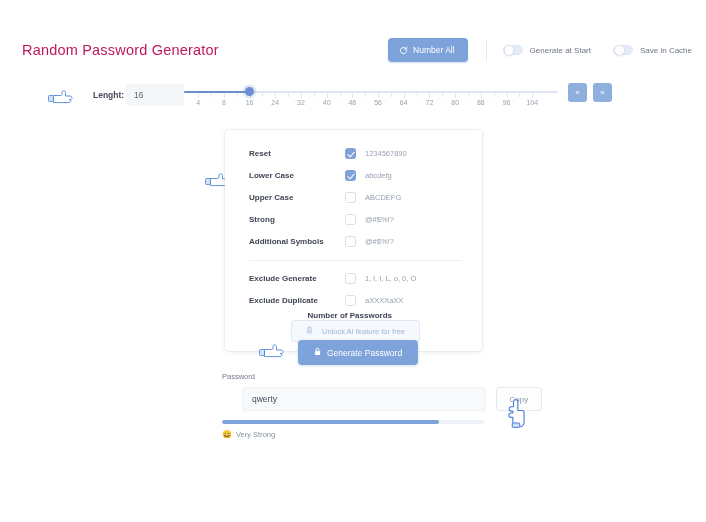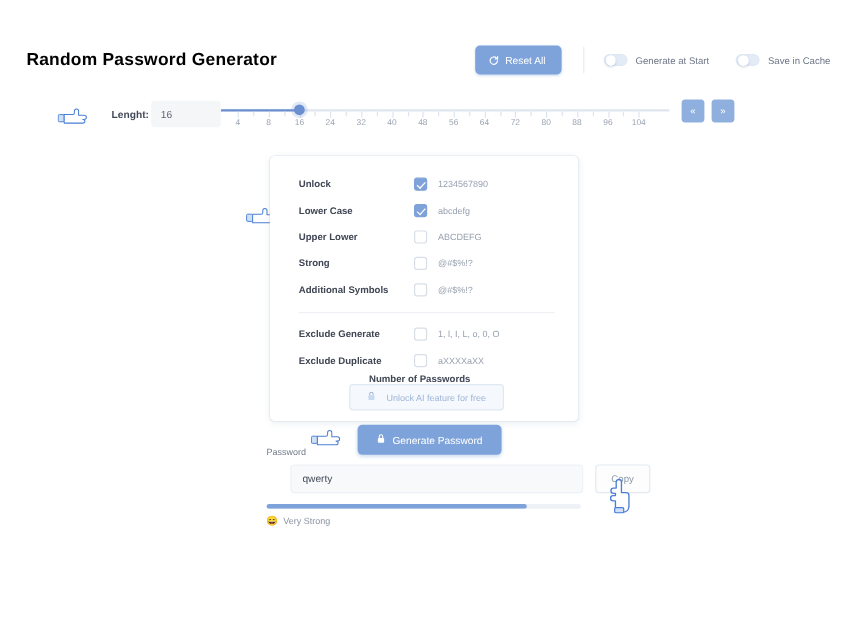--- a/index.html
+++ b/index.html
@@ -11,22 +11,22 @@
   }
   .page { position: relative; width: 706px; height: 522px; background: #fff; }
 
   
   .header {
     position: absolute; left: 0; top: 28px; width: 706px; height: 44px;
     display: flex; align-items: center;
   }
   .app-title {
     margin-left: 22px;
-    font-size: 14.5px; font-weight: 700; letter-spacing: .2px;
-    color: #000000; white-space: nowrap;
+    font-size: 14.5px; font-weight: 400; letter-spacing: .2px;
+    color: #be185d; white-space: nowrap;
   }
   .header-right {
     margin-left: auto; margin-right: 14px;
     display: flex; align-items: center; gap: 0;
   }
   .reset-btn {
     display: inline-flex; align-items: center; gap: 5px;
     background: #7ea3db; color: #ffffff;
     border: none; border-radius: 4px;
     font-size: 8.5px; font-family: "Liberation Sans", sans-serif;
@@ -131,21 +131,21 @@
   .card-sep { height: 1px; background: #edf0f5; margin: 8px 0 6px 0; }
   .unlock-btn {
     display: inline-flex; align-items: center; gap: 9px;
     background: #f5f8fc; border: 1px solid #e0e8f3; border-radius: 3px;
     color: #9fb6d8; font-size: 7.5px; padding: 5px 14px;
     cursor: pointer; font-family: "Liberation Sans", sans-serif;
     white-space: nowrap; margin-left: 0;
   }
 
   
-  .generate-wrap { position: absolute; left: 0; top: 354px; width: 706px; height: 25px; }
+  .generate-wrap { position: absolute; left: 0; top: 340px; width: 706px; height: 25px; }
   .generate-btn {
     position: absolute; left: 298px; top: 0;
     display: inline-flex; align-items: center; justify-content: center; gap: 6px;
     background: #7ea3db; color: #fff; border: none; border-radius: 4px;
     font-size: 8.5px; padding: 7px 16px; cursor: pointer;
     font-family: "Liberation Sans", sans-serif; white-space: nowrap;
     box-shadow: 0 1px 3px rgba(110,150,210,.3);
   }
 
   
@@ -188,21 +188,21 @@
     <div class="app-title">Random Password Generator</div>
 
     <div class="header-right">
       <button class="reset-btn">
         <span class="ico">
           <svg viewBox="0 0 16 16" fill="none" stroke="#ffffff" stroke-width="1.7" stroke-linecap="round">
             <path d="M13.5 8a5.5 5.5 0 1 1-1.7-3.9"></path>
             <path d="M13.6 2.2v3.3h-3.3"></path>
           </svg>
         </span>
-        <span>Reset All</span>
+        <span>Number All</span>
       </button>
 
       <div class="divider-v"></div>
 
       <div class="toggle-group">
         <div class="switch">
           <div class="knob"></div>
         </div>
         <span class="switch-label">Generate at Start</span>
       </div>
@@ -286,31 +286,31 @@
   <div class="hand-right hand" style="left:205px; top:172px;">
     <svg viewBox="0 0 52 34">
       <rect x="1" y="12" width="10" height="12" rx="2" fill="#cfe0f7" stroke="#4b7fd6" stroke-width="1.6"></rect>
       <path d="M11 12h14c2 0 3-1 3-3v-3c0-2 1.5-3.5 3.5-3.5S35 4 35 6v7h9c2.5 0 4 1.6 4 3.6s-1.5 3.6-4 3.6h-2c2.2 0 3.5 1.3 3.5 3s-1.4 3-3.5 3H11z" fill="#ffffff" stroke="#4b7fd6" stroke-width="1.7" stroke-linejoin="round"></path>
     </svg>
   </div>
 
   <div class="options-card">
     <div id="opt-rows-1">
         <div class="opt-row">
-          <div class="opt-name">Unlock</div>
+          <div class="opt-name">Reset</div>
           <div class="cbox on"></div>
           <div class="opt-sample">1234567890</div>
         </div>
         <div class="opt-row">
           <div class="opt-name">Lower Case</div>
           <div class="cbox on"></div>
           <div class="opt-sample">abcdefg</div>
         </div>
         <div class="opt-row">
-          <div class="opt-name">Upper Lower</div>
+          <div class="opt-name">Upper Case</div>
           <div class="cbox"></div>
           <div class="opt-sample">ABCDEFG</div>
         </div>
         <div class="opt-row">
           <div class="opt-name">Strong</div>
           <div class="cbox"></div>
           <div class="opt-sample">@#$%!?</div>
         </div>
         <div class="opt-row">
           <div class="opt-name">Additional Symbols</div>

